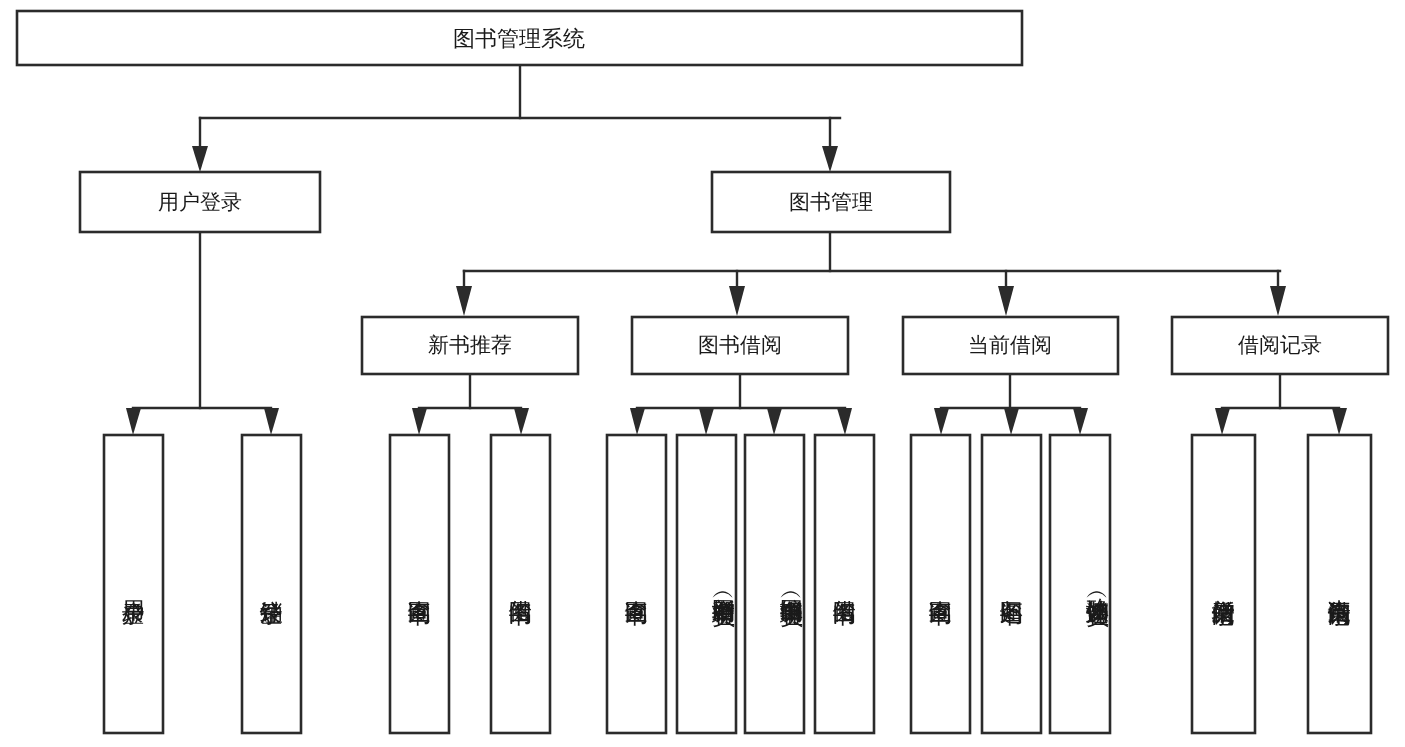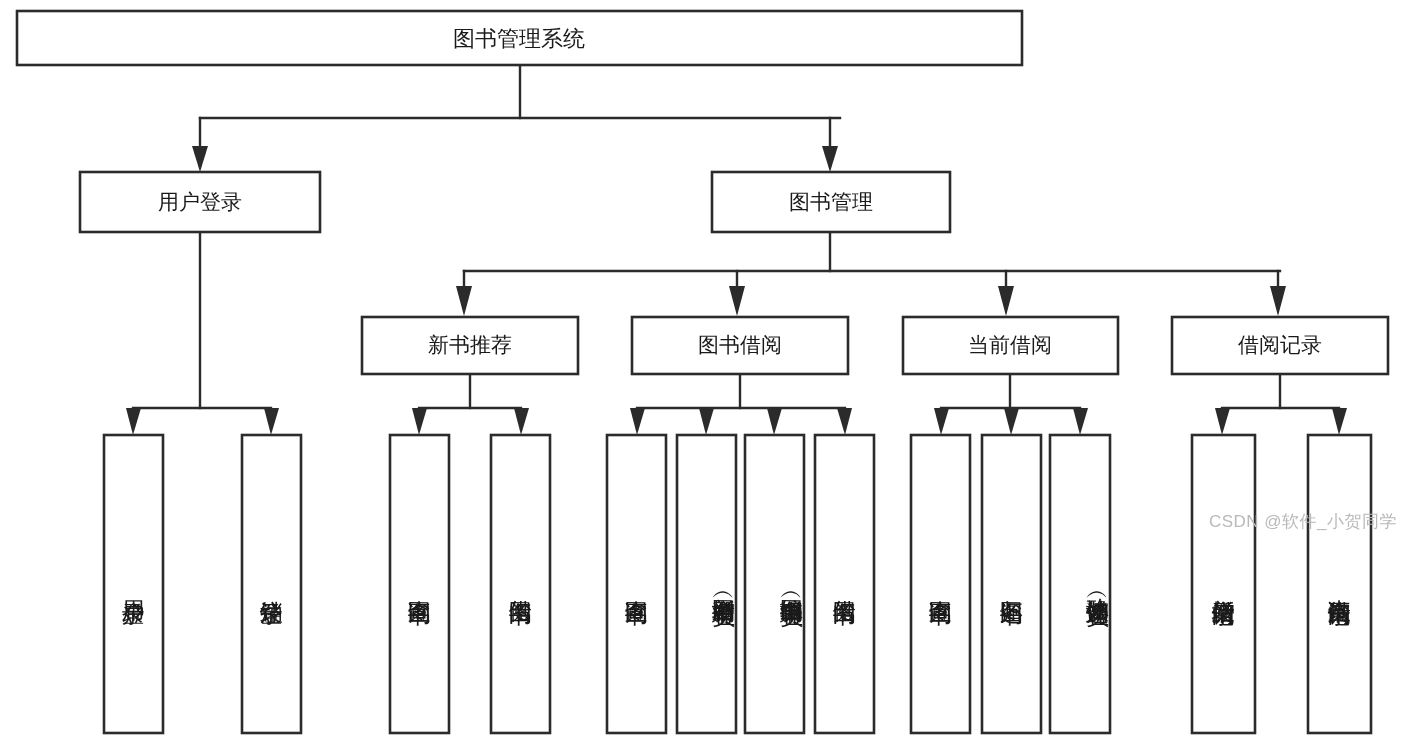--- a/index.html
+++ b/index.html
@@ -204,15 +204,14 @@
   <div class="leaf-label" style="left:607px; top:435px; width:59px; height:298px;">查询图书</div>
   <div class="leaf-label" style="left:677px; top:438px; width:59px; height:292px; align-items:flex-start;">新增图书（管理员）</div>
   <div class="leaf-label" style="left:745px; top:438px; width:59px; height:292px; align-items:flex-start;">编辑图书（管理员）</div>
   <div class="leaf-label" style="left:815px; top:435px; width:59px; height:298px;">借阅图书</div>
   <div class="leaf-label" style="left:911px; top:435px; width:59px; height:298px;">查询图书</div>
   <div class="leaf-label" style="left:982px; top:435px; width:59px; height:298px;">归还图书</div>
   <div class="leaf-label" style="left:1050px; top:438px; width:60px; height:292px; align-items:flex-start;">确认归还（管理员）</div>
   <div class="leaf-label" style="left:1192px; top:435px; width:63px; height:298px;">新增借阅记录</div>
   <div class="leaf-label" style="left:1308px; top:435px; width:63px; height:298px;">查询借阅记录</div>
 
-  <div class="watermark">CSDN @软件_小贺同学</div>
 
 </div>
 
 </body></html>

